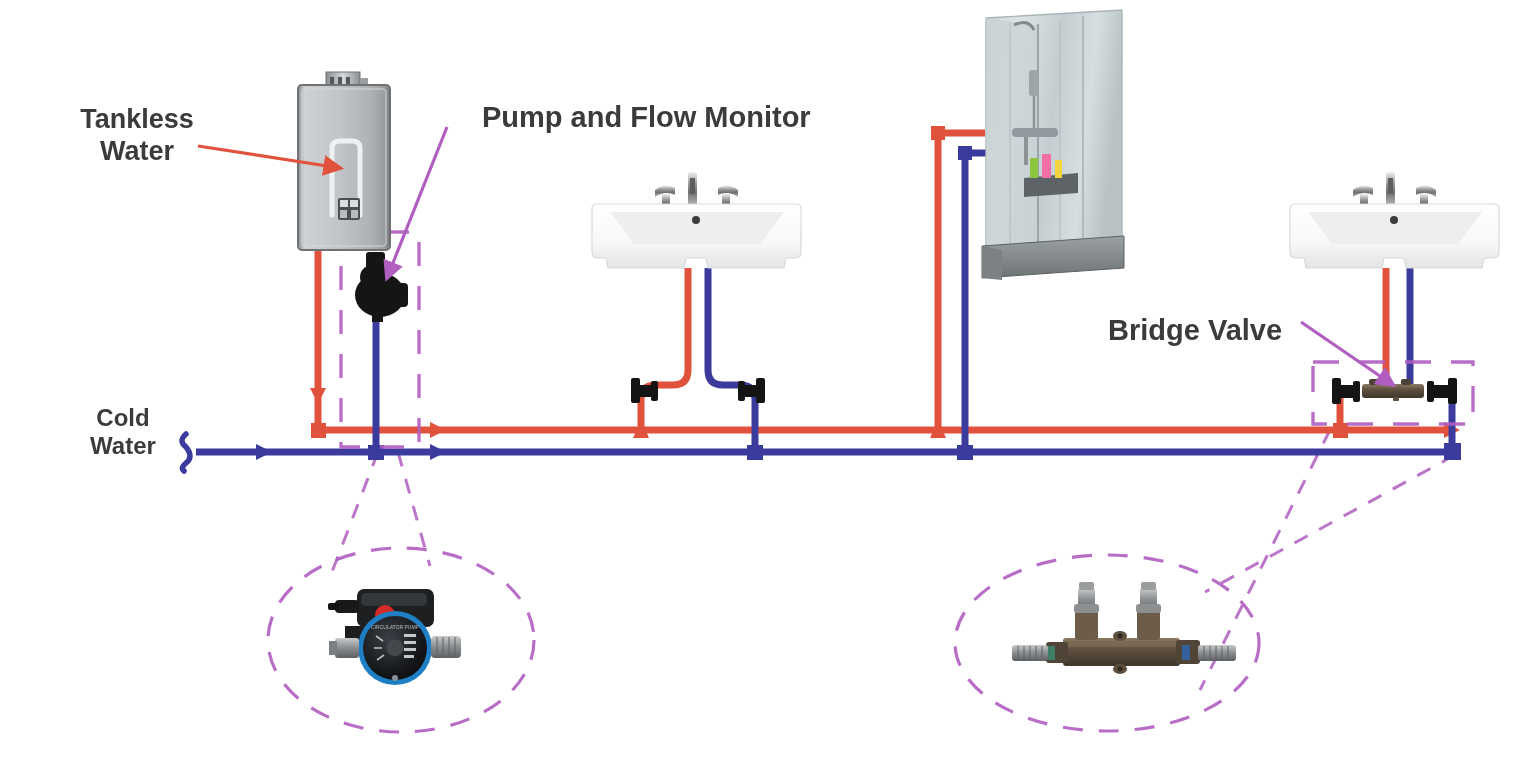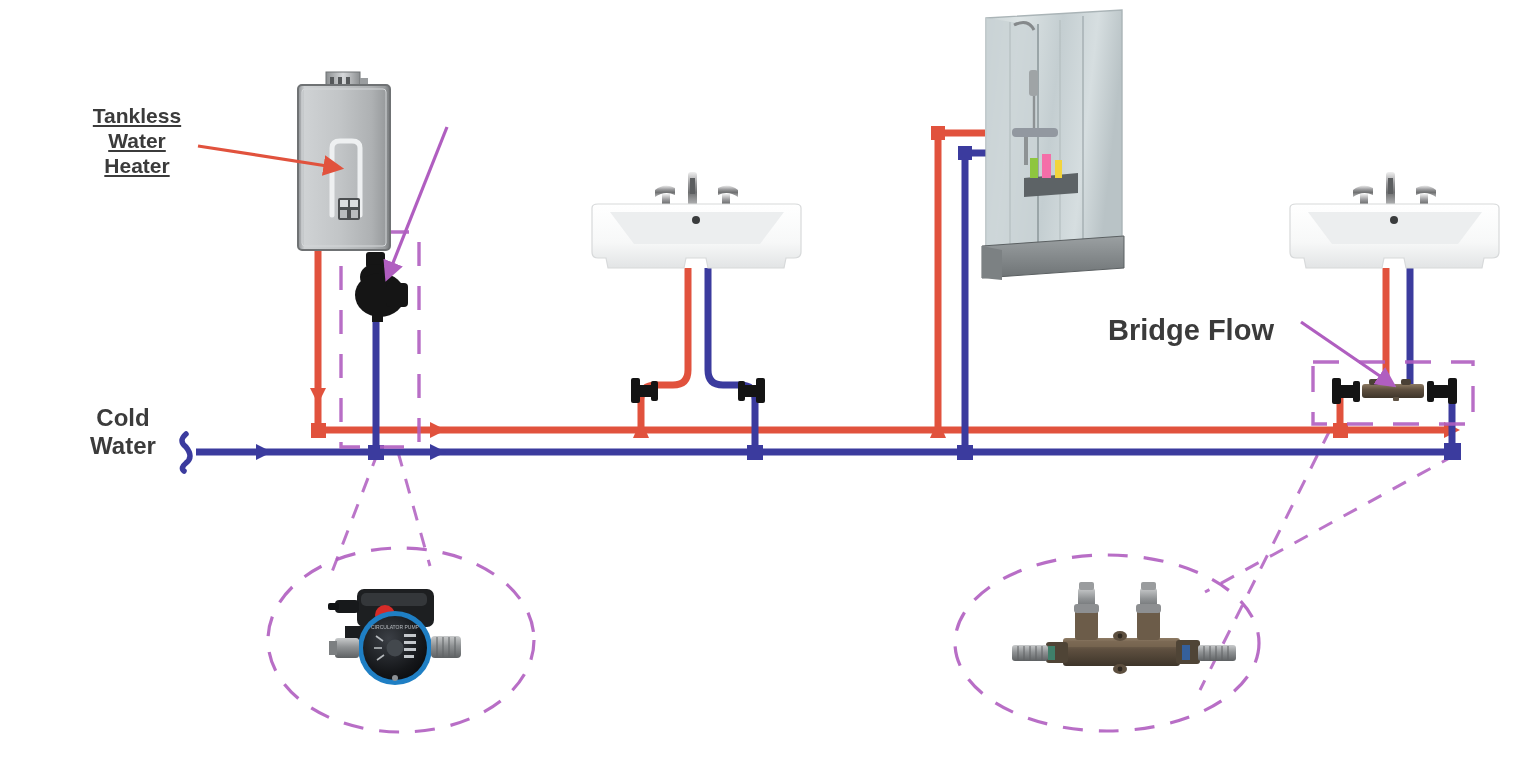--- a/index.html
+++ b/index.html
@@ -340,29 +340,31 @@
         <line x1="1222" y1="646" x2="1222" y2="661"></line>
         <line x1="1228" y1="646" x2="1228" y2="661"></line>
       </g>
     </g>
 
     <line x1="198" y1="146" x2="340" y2="168" stroke="#e1523d" stroke-width="3.2" marker-end="url(#arrowRed)"></line>
     <line x1="447" y1="127" x2="387" y2="278" stroke="#b05ec0" stroke-width="3.2" marker-end="url(#arrowPurple)"></line>
     <line x1="1301" y1="322" x2="1393" y2="385" stroke="#b05ec0" stroke-width="3.2" marker-end="url(#arrowPurple)"></line>
   </svg>
 
-  <div class="lbl c" style="left:62px;top:104px;width:150px;font-size:21px;text-decoration:underline;">
+  <div class="lbl c" style="left:62px;top:104px;width:150px;font-size:27px;">
     <div>Tankless</div>
     <div>Water</div>
-    <div>Heater</div>
   </div>
 
+  <div class="lbl" style="left:482px;top:100px;width:400px;font-size:29px;">
+    <div>Pump and Flow Monitor</div>
+  </div>
 
   <div class="lbl c" style="left:58px;top:404px;width:130px;font-size:24px;">
     <div>Cold</div>
     <div>Water</div>
   </div>
 
   <div class="lbl" style="left:1108px;top:313px;width:220px;font-size:29px;">
-    <div>Bridge Flow</div>
+    <div>Bridge Valve</div>
   </div>
 
 </div>
 
 </body></html>

